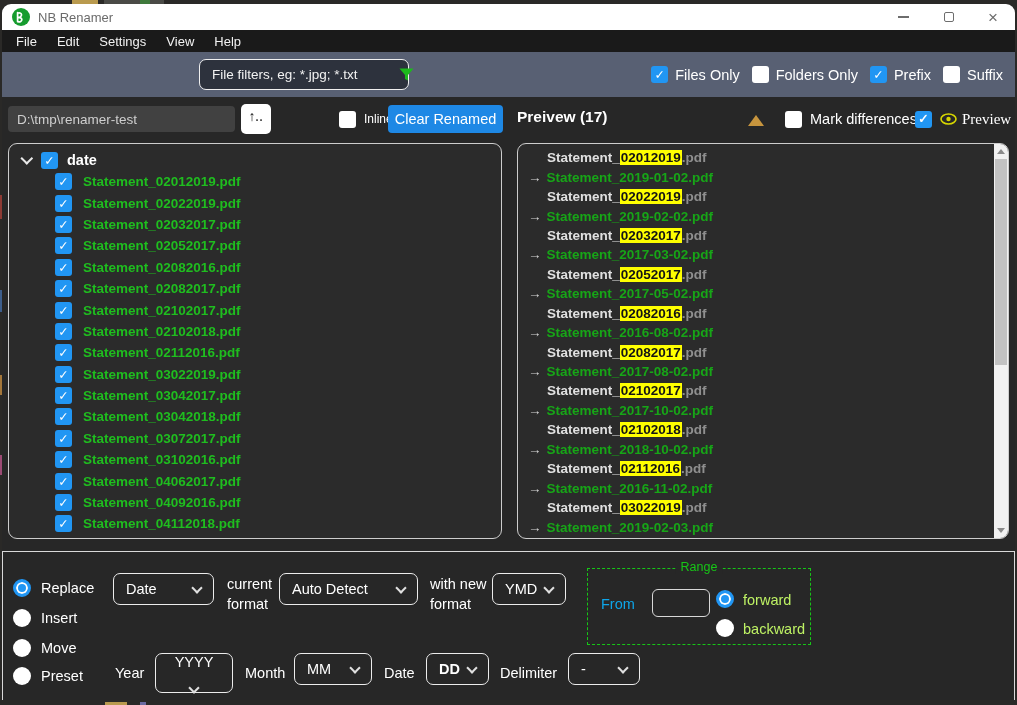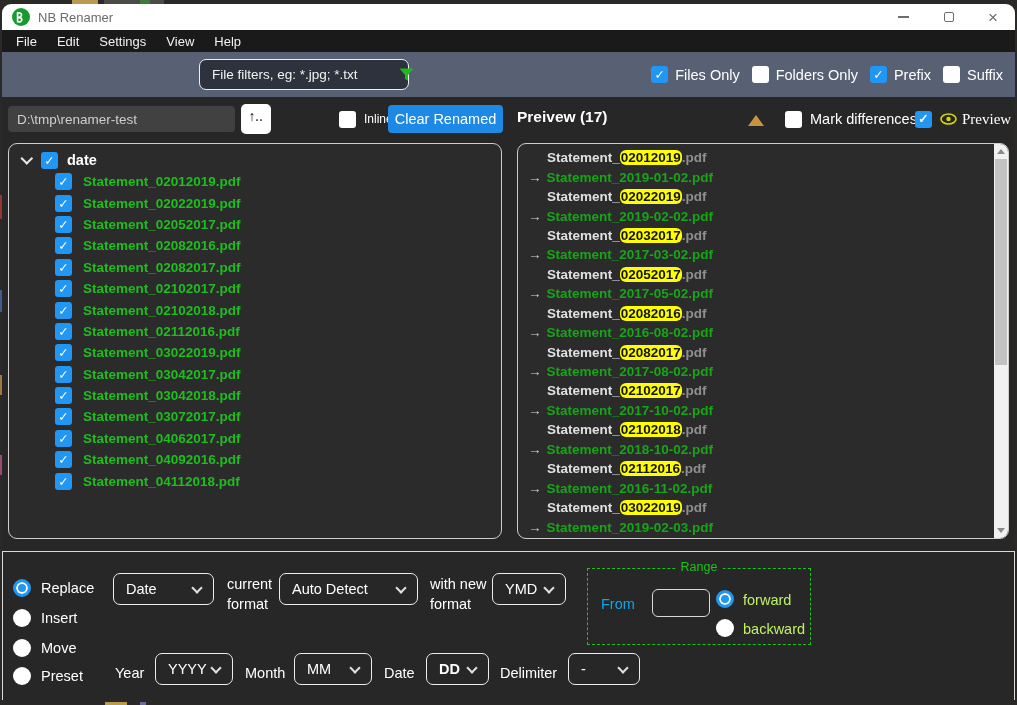--- a/index.html
+++ b/index.html
@@ -91,21 +91,21 @@
   .tree-root-label{color:#fff;font-size:14.5px;font-weight:bold;}
   .tree-row{display:flex;align-items:center;height:21.4px;gap:11px;padding-left:46px;}
   .tree-file-name{color:#1fbd1f;font-size:13.5px;font-weight:600;}
 
   
   #preview-list{position:absolute;left:3px;top:4px;right:17px;bottom:0;overflow:hidden;text-align:right;}
   .prev-line{height:19.45px;display:flex;align-items:center;font-size:13.5px;
              font-weight:700;white-space:nowrap;}
   .prev-old{padding-left:26px;}
   .prev-old .pre{color:#e0e0e0;}
-  .prev-old .hl{background:#ffff00;color:#141414;padding:0 1px;border-radius:6px;}
+  .prev-old .hl{background:#ffff00;color:#141414;padding:0 1px;}
   .prev-old .suf{color:#8f8f8f;}
   .prev-new{padding-left:7px;gap:5px;}
   .prev-new .arrow{color:#d6d6d6;font-weight:400;}
   .prev-new .name{color:#17a517;}
 
   
   #scrollbar{position:absolute;top:0;bottom:0;right:0;width:14px;background:#f1f1f1;}
   #scroll-thumb{position:absolute;left:1px;right:1px;top:15px;height:206px;background:#c2c2c2;}
   .scroll-arrow{position:absolute;left:3px;width:0;height:0;
       border-left:4px solid transparent;border-right:4px solid transparent;}
@@ -246,20 +246,24 @@
             <div class="tree-row">
               <span class="cb on"></span>
               <span class="tree-file-name">Statement_02012019.pdf</span>
             </div>
             <div class="tree-row">
               <span class="cb on"></span>
               <span class="tree-file-name">Statement_02022019.pdf</span>
             </div>
             <div class="tree-row">
               <span class="cb on"></span>
+              <span class="tree-file-name">Statement_02032017.pdf</span>
+            </div>
+            <div class="tree-row">
+              <span class="cb on"></span>
               <span class="tree-file-name">Statement_02052017.pdf</span>
             </div>
             <div class="tree-row">
               <span class="cb on"></span>
               <span class="tree-file-name">Statement_02082016.pdf</span>
             </div>
             <div class="tree-row">
               <span class="cb on"></span>
               <span class="tree-file-name">Statement_02082017.pdf</span>
             </div>
@@ -283,20 +287,24 @@
               <span class="cb on"></span>
               <span class="tree-file-name">Statement_03042017.pdf</span>
             </div>
             <div class="tree-row">
               <span class="cb on"></span>
               <span class="tree-file-name">Statement_03042018.pdf</span>
             </div>
             <div class="tree-row">
               <span class="cb on"></span>
               <span class="tree-file-name">Statement_03072017.pdf</span>
+            </div>
+            <div class="tree-row">
+              <span class="cb on"></span>
+              <span class="tree-file-name">Statement_03102016.pdf</span>
             </div>
             <div class="tree-row">
               <span class="cb on"></span>
               <span class="tree-file-name">Statement_04062017.pdf</span>
             </div>
             <div class="tree-row">
               <span class="cb on"></span>
               <span class="tree-file-name">Statement_04092016.pdf</span>
             </div>
             <div class="tree-row">
@@ -453,21 +461,21 @@
               <span>forward</span>
             </div>
             <div class="dir-row" style="left: 128px; top: 50px;">
               <span class="radio"></span>
               <span>backward</span>
             </div>
           </div>
       </div>
 
       <div class="fmt-label" style="left:112px;top:111px;">Year</div>
-      <div class="sel" style="left:152px;top:101px;width:78px;height:32px;">
+      <div class="sel" style="left:152px;top:101px;width:78px;height:40px;flex-direction:column;">
         <span>YYYY</span>
         <span class="chev"></span>
       </div>
       <div class="fmt-label" style="left:242px;top:111px;">Month</div>
       <div class="sel" style="left:291px;top:101px;width:78px;height:32px;">
         <span>MM</span>
         <span class="chev"></span>
       </div>
       <div class="fmt-label" style="left:381px;top:111px;">Date</div>
       <div class="sel" style="left:423px;top:101px;width:63px;height:32px;font-weight:bold;">

